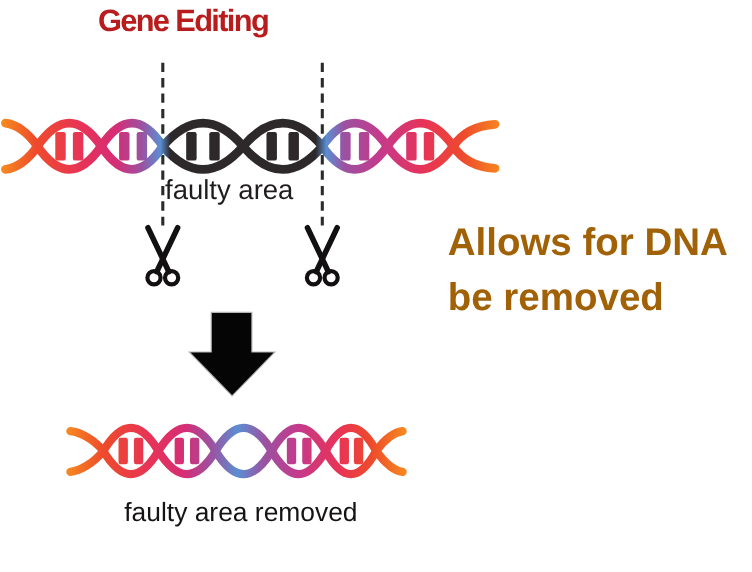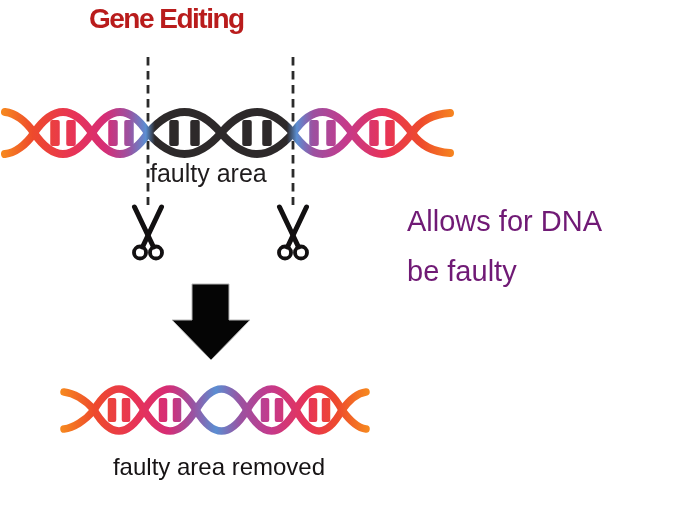--- a/index.html
+++ b/index.html
@@ -11,21 +11,21 @@
   #title{
     left:89px;top:3px;font-size:28px;font-weight:bold;letter-spacing:-1.5px;
     color:#b91c1c;white-space:nowrap;
   }
   #faulty-label{
     left:150px;top:159px;width:143px;text-align:left;
     font-size:25px;color:#1f1c1d;white-space:nowrap;
   }
   #side-note{
     left:407px;top:196px;width:270px;
-    font-size:29px;line-height:50px;color:#701a75;font-weight:normal;
+    font-size:35px;line-height:50px;color:#a16207;font-weight:bold;
   }
   #result-caption{
     left:99px;top:447px;width:240px;text-align:center;
     font-size:24px;line-height:40px;color:#161314;
   }
   svg{display:block;}
 </style>
 </head>
 <body>
 
@@ -137,20 +137,20 @@
         <rect x="308.75" y="398" width="8.5" height="24" rx="2"></rect>
         <rect x="321.75" y="398" width="8.5" height="24" rx="2"></rect>
       </g>
     </g>
   </svg>
 
   <div id="faulty-label" class="abs">faulty area</div>
 
   <div id="side-note" class="abs">
     <div>Allows for DNA</div>
-    <div>be faulty</div>
+    <div>be removed</div>
   </div>
 
   <div id="result-caption" class="abs">
     <div>faulty area removed</div>
   </div>
 
 </div>
 
 </body></html>

